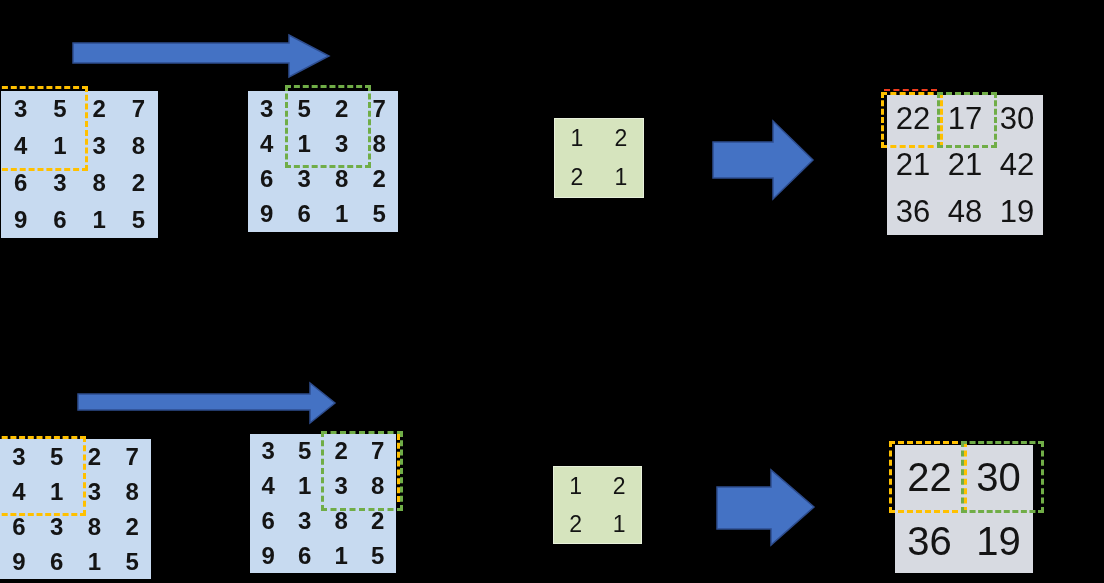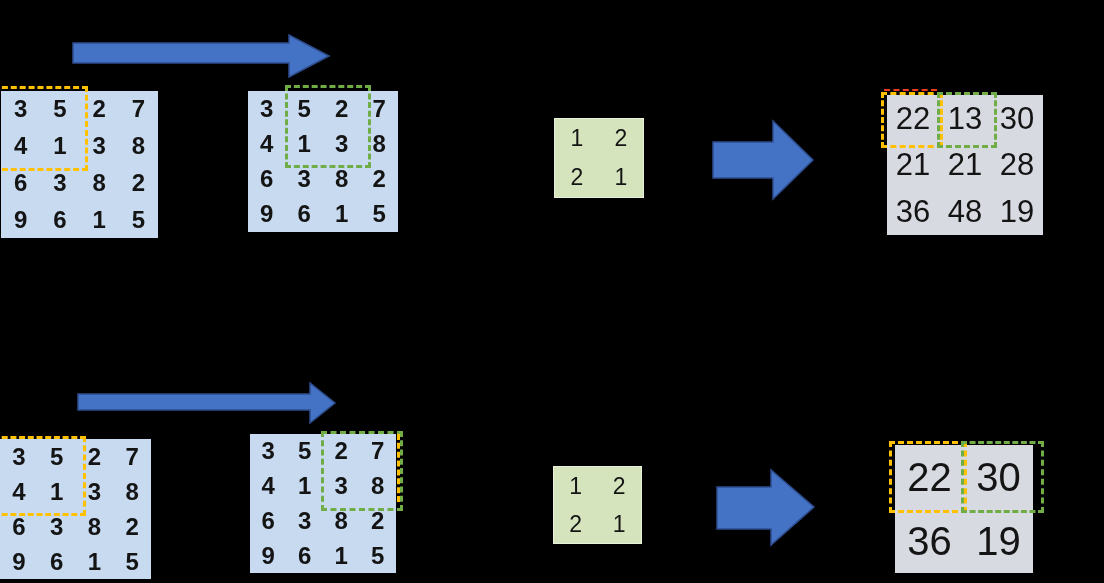--- a/index.html
+++ b/index.html
@@ -104,25 +104,25 @@
         <div class="cell">2</div>
         <div class="cell">1</div>
       </div>
 
     <svg id="bigArrow1" class="arrow-svg" width="112" height="88" viewBox="0 0 112 88">
       <polygon class="arrow-shape" points="5,26 65,26 65,5 105,44 65,83 65,62 5,62"></polygon>
     </svg>
 
     <div id="mR1" class="matrix m-out3">
         <div class="cell">22</div>
-        <div class="cell">13</div>
+        <div class="cell">17</div>
         <div class="cell">30</div>
         <div class="cell">21</div>
         <div class="cell">21</div>
-        <div class="cell">28</div>
+        <div class="cell">42</div>
         <div class="cell">36</div>
         <div class="cell">48</div>
         <div class="cell">19</div>
       </div>
     <div id="redline" class="dash" style="border-left:none;border-right:none;border-bottom:none;"></div>
     <div id="boxR1y" class="dash dash-y"></div>
     <div id="boxR1g" class="dash dash-g"></div>
   </section>
 
   <section>

